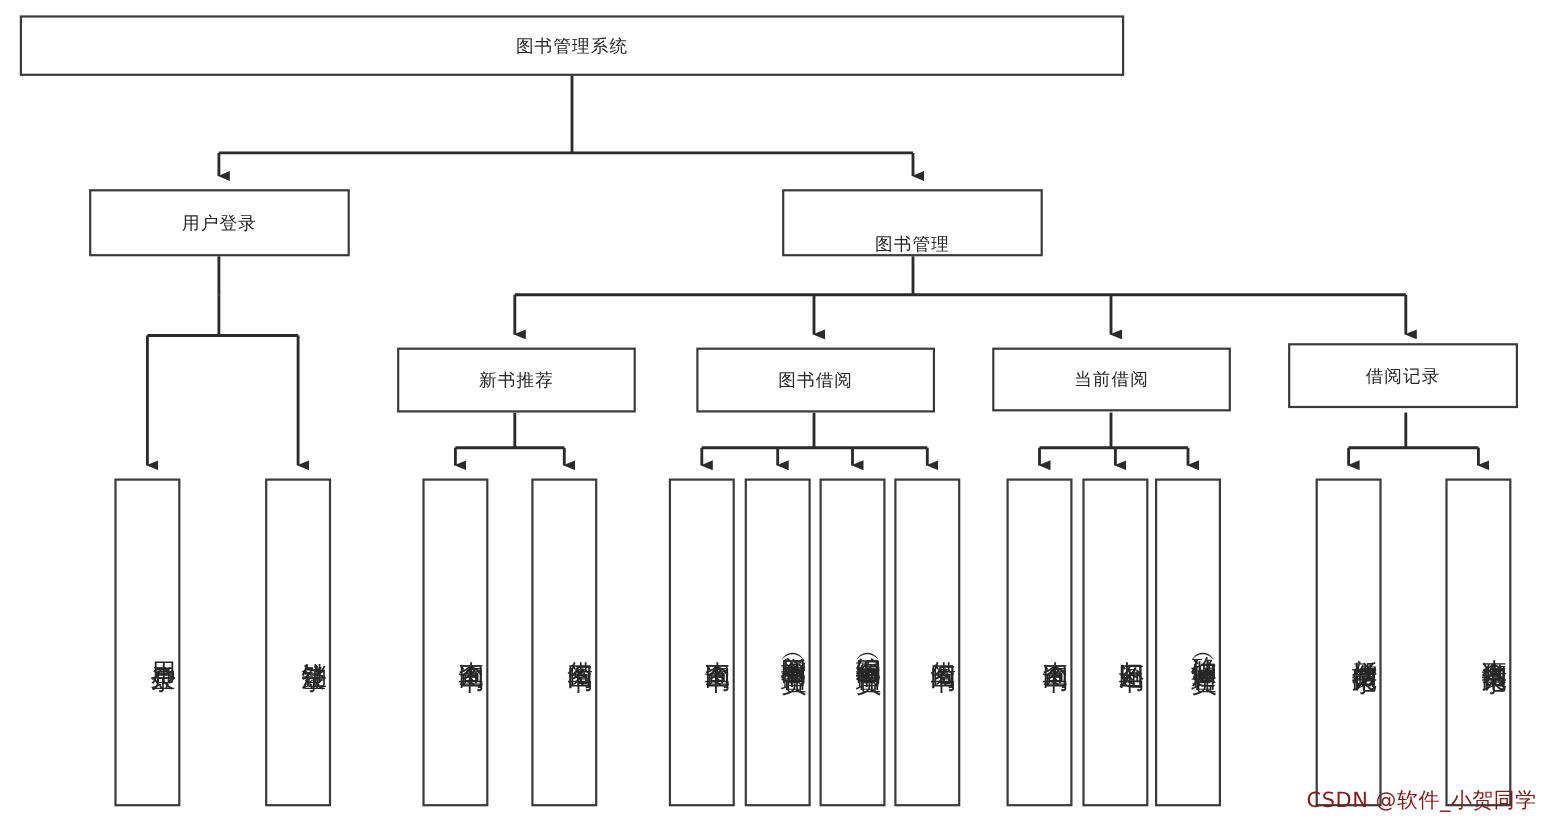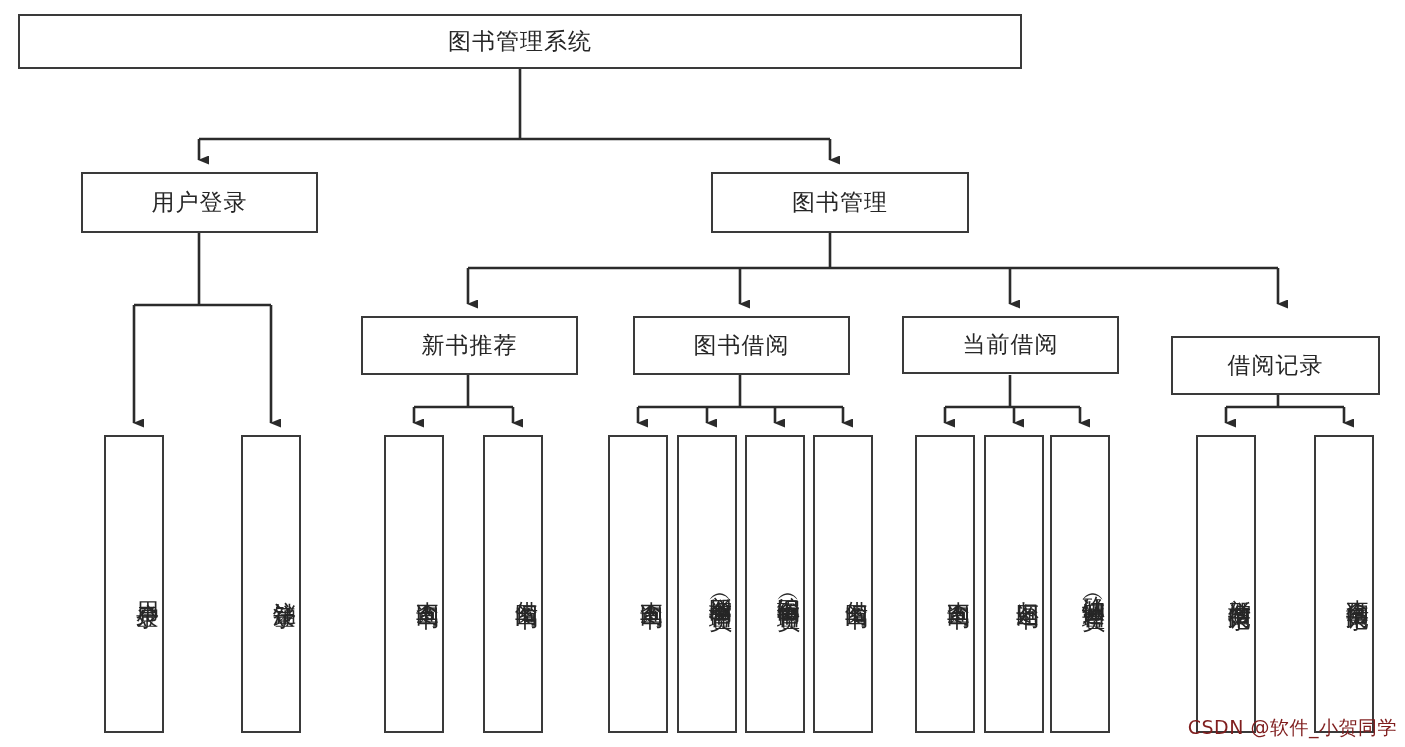--- a/index.html
+++ b/index.html
@@ -18,21 +18,21 @@
     box-sizing:border-box;
     background:#ffffff;
     border:2px solid #3a3a3a;
     display:flex;
     align-items:center;
     justify-content:center;
     color:#262626;
     z-index:3;
   }
   .node.horiz{
-    font-size:23px;
+    font-size:16px;
     letter-spacing:1px;
     line-height:1.1;
   }
   .node.vert{
     writing-mode:vertical-rl;
     text-orientation:upright;
     font-size:23px;
     line-height:1.22;
     letter-spacing:2px;
     align-items:flex-start;
@@ -118,37 +118,37 @@
   </svg>
 
   <div class="node horiz" style="left:18px;top:14px;width:1004px;height:55px;">
     <span>图书管理系统</span>
   </div>
 
   <div class="node horiz" style="left:81px;top:172px;width:237px;height:61px;">
     <span>用户登录</span>
   </div>
 
-  <div class="node horiz" style="left:711px;top:172px;width:258px;height:61px;">
+  <div class="node horiz" style="left:711px;top:172px;width:237px;height:61px;align-items:flex-end;">
     <span>图书管理</span>
   </div>
 
   <div class="node horiz" style="left:633px;top:316px;width:217px;height:59px;">
     <span>图书借阅</span>
   </div>
 
   <div class="node horiz" style="left:361px;top:316px;width:217px;height:59px;">
     <span>新书推荐</span>
   </div>
 
   <div class="node horiz" style="left:902px;top:316px;width:217px;height:58px;">
     <span>当前借阅</span>
   </div>
 
-  <div class="node horiz" style="left:1171px;top:336px;width:209px;height:59px;">
+  <div class="node horiz" style="left:1171px;top:312px;width:209px;height:59px;">
     <span>借阅记录</span>
   </div>
 
   <div class="node vert" style="left:104px;top:435px;width:60px;height:298px;">
     <span>用户登录</span>
   </div>
 
   <div class="node vert" style="left:241px;top:435px;width:60px;height:298px;">
     <span>注销登录</span>
   </div>

